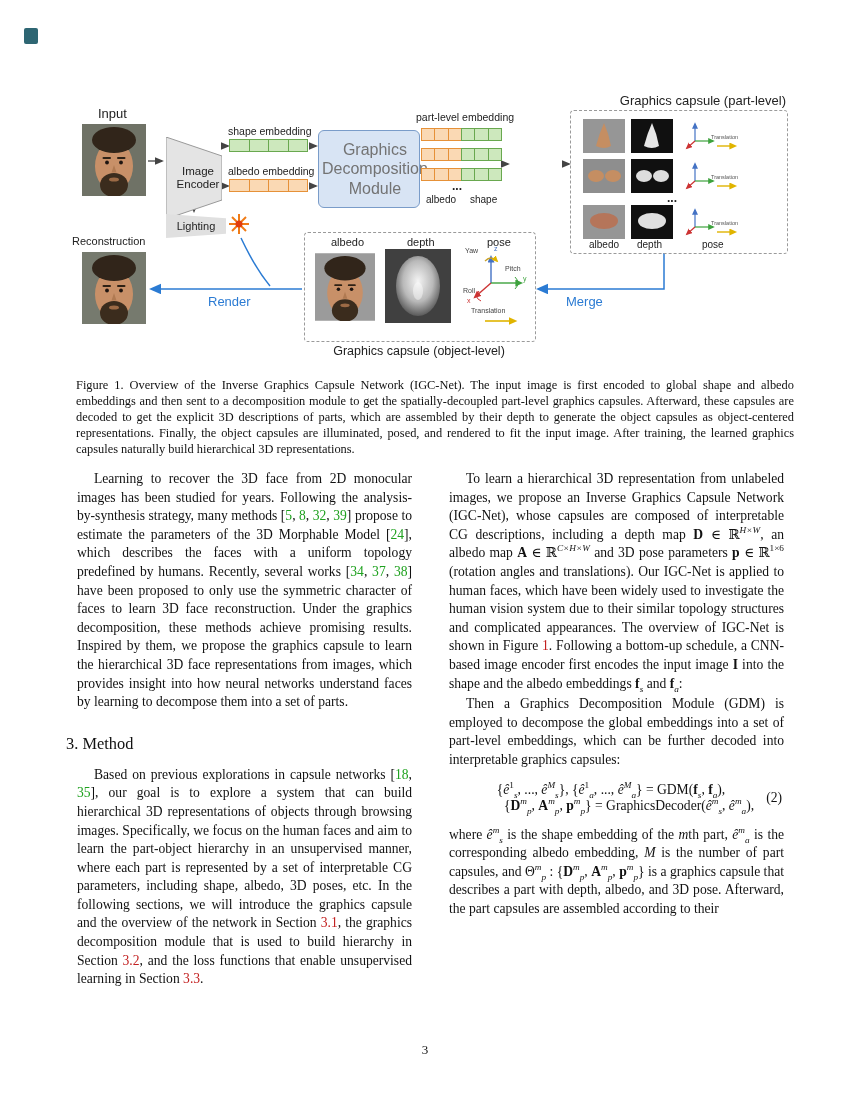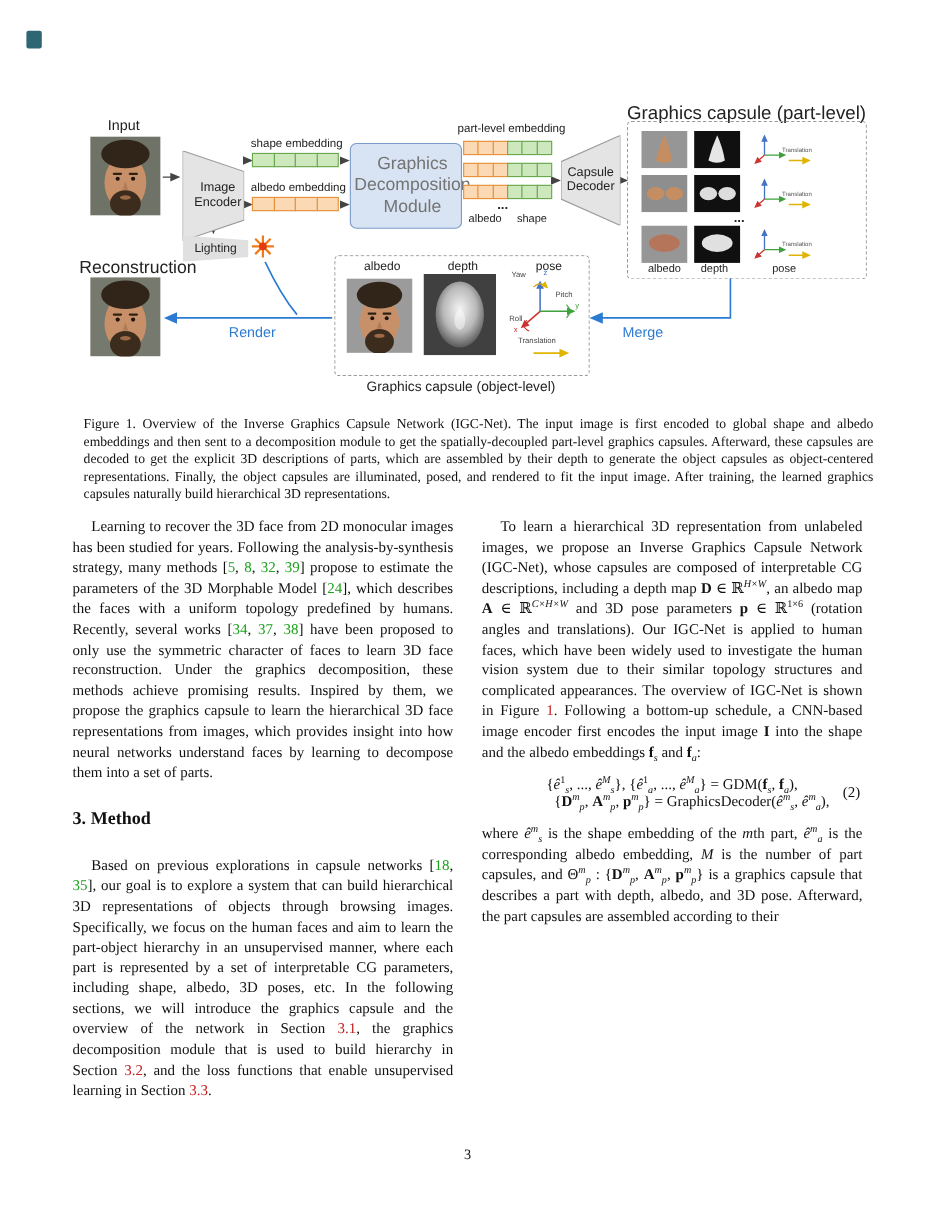--- a/index.html
+++ b/index.html
@@ -11,24 +11,24 @@
   .cite{color:#1ea11e}
   .ref{color:#c21f1f}
   .bf{font-weight:bold}
   .it{font-style:italic}
   .sub{font-size:68%;vertical-align:sub;line-height:0}
   .sup{font-size:68%;vertical-align:super;line-height:0}
   
   .caption{position:absolute;left:66px;top:368px;width:718px;font-size:12.4px;line-height:15.9px;text-align:justify;margin:10px}
   .cols{position:absolute;left:66px;top:470px;width:718px;display:flex;gap:26px}
   .col{width:346px}
-  .body-p{font-size:13.6px;line-height:18.6px;text-align:justify;text-indent:17px;margin:0 0 2px 0}
+  .body-p{font-size:13.6px;line-height:18.6px;text-align:justify;text-indent:17px;margin:0 0 2px 11px}
   .noindent{text-indent:0}
   .h-sub{font-size:14.6px;font-weight:bold;margin:2px 0 9px 0}
-  .h-sec{font-size:16.4px;font-weight:bold;margin:22px 0 24px 0}
+  .h-sec{font-size:16.4px;font-weight:normal;margin:22px 0 12px 0}
   .eq{position:relative;margin:12px 0;font-size:13.6px;text-align:center}
   .eq-num{position:absolute;right:2px;top:50%;transform:translateY(-50%)}
   .eq-line{display:block}
   .eq-line2{padding-left:36px}
   .page-num{position:absolute;left:0;right:0;top:1042px;text-align:center;font-size:13px}
   .corner{position:absolute;left:24px;top:28px;width:14px;height:16px;background:#2e6673;border-radius:2px}
   
   .fig{position:absolute;left:64px;top:92px;width:722px;height:272px;
        font-family:"Liberation Sans","DejaVu Sans",sans-serif;font-size:12px;color:#222}
   .abs{position:absolute}
@@ -171,28 +171,22 @@
       <i class="o"></i>
       <i class="o"></i>
       <i class="g"></i>
       <i class="g"></i>
       <i class="g"></i>
     </div>
   <div class="lbl" style="left:388px;top:87px;font-size:12px;font-weight:bold">...</div>
   <div class="lbl" style="left:362px;top:102px;font-size:10px">albedo</div>
   <div class="lbl" style="left:406px;top:102px;font-size:10px">shape</div>
 
-  <div class="trap" style="left:446px;top:31px;width:54px;height:82px">
-    <svg width="54" height="82">
-        <polygon points="0,24 54,0 54,82 0,58" fill="#e4e4e4" stroke="#999" stroke-width="1"></polygon>
-      </svg>
-    <div class="tl">Capsule Decoder</div>
-  </div>
-
-  <div class="lbl" style="left:506px;top:1px;width:216px;text-align:left;font-size:17px">Graphics capsule (part-level)</div>
+
+  <div class="lbl" style="left:506px;top:1px;width:216px;text-align:right;font-size:13px">Graphics capsule (part-level)</div>
   <div class="dash" style="left:506px;top:18px;width:216px;height:142px">
 
     <svg class="abs" style="left:12px;top:8px" width="42" height="34">
       <rect width="42" height="34" fill="#969696"></rect>
         <path d="M21,4 Q26,15 28,27 Q21,31 13,27 Q16,15 21,4 Z" fill="#c58e62"></path>
     </svg>
     <svg class="abs" style="left:60px;top:8px" width="42" height="34">
       <rect width="42" height="34" fill="#101010"></rect>
         <path d="M21,4 Q26,15 28,27 Q21,31 13,27 Q16,15 21,4 Z" fill="#e6e6e6"></path>
     </svg>
@@ -258,21 +252,21 @@
   <svg class="abs" style="left:164px;top:121px" width="22" height="22">
     <g stroke="#f07b16" stroke-width="2">
       <line x1="11" y1="1" x2="11" y2="21"></line>
         <line x1="1" y1="11" x2="21" y2="11"></line>
       <line x1="4" y1="4" x2="18" y2="18"></line>
         <line x1="18" y1="4" x2="4" y2="18"></line>
     </g>
     <circle cx="11" cy="11" r="3.5" fill="#e23c0e"></circle>
   </svg>
 
-  <div class="lbl" style="left:8px;top:143px;font-size:16px">Reconstruction</div>
+  <div class="lbl" style="left:8px;top:143px;font-size:11px">Reconstruction</div>
   <svg class="abs" style="left:18px;top:160px" width="64" height="72">
     <rect width="64" height="72" fill="#767a6e"></rect>
       <use href="#faceSym"></use>
   </svg>
 
   <div class="dash" style="left:240px;top:140px;width:230px;height:108px">
     <div class="lbl" style="left:26px;top:3px;font-size:11px">albedo</div>
     <div class="lbl" style="left:102px;top:3px;font-size:11px">depth</div>
     <div class="lbl" style="left:182px;top:3px;font-size:11px">pose</div>
     <svg class="abs" style="left:10px;top:20px" width="60" height="68" viewBox="0 0 64 72">
@@ -312,20 +306,21 @@
 <p class="caption">Figure 1. Overview of the Inverse Graphics Capsule Network (IGC-Net). The input image is first encoded to global shape and albedo embeddings and then sent to a decomposition module to get the spatially-decoupled part-level graphics capsules. Afterward, these capsules are decoded to get the explicit 3D descriptions of parts, which are assembled by their depth to generate the object capsules as object-centered representations. Finally, the object capsules are illuminated, posed, and rendered to fit the input image. After training, the learned graphics capsules naturally build hierarchical 3D representations.</p>
 
 <div class="cols">
   <div class="col">
     <p class="body-p"><span>Learning to recover the 3D face from 2D monocular images has been studied for years. Following the analysis-by-synthesis strategy, many methods [</span><span class="cite">5</span><span>, </span><span class="cite">8</span><span>, </span><span class="cite">32</span><span>, </span><span class="cite">39</span><span>] propose to estimate the parameters of the 3D Morphable Model [</span><span class="cite">24</span><span>], which describes the faces with a uniform topology predefined by humans. Recently, several works [</span><span class="cite">34</span><span>, </span><span class="cite">37</span><span>, </span><span class="cite">38</span><span>] have been proposed to only use the symmetric character of faces to learn 3D face reconstruction. Under the graphics decomposition, these methods achieve promising results. Inspired by them, we propose the graphics capsule to learn the hierarchical 3D face representations from images, which provides insight into how neural networks understand faces by learning to decompose them into a set of parts.</span></p>
     <h2 class="h-sec">3. Method</h2>
     <p class="body-p"><span>Based on previous explorations in capsule networks [</span><span class="cite">18</span><span>, </span><span class="cite">35</span><span>], our goal is to explore a system that can build hierarchical 3D representations of objects through browsing images. Specifically, we focus on the human faces and aim to learn the part-object hierarchy in an unsupervised manner, where each part is represented by a set of interpretable CG parameters, including shape, albedo, 3D poses, etc. In the following sections, we will introduce the graphics capsule and the overview of the network in Section </span><span class="ref">3.1</span><span>, the graphics decomposition module that is used to build hierarchy in Section </span><span class="ref">3.2</span><span>, and the loss functions that enable unsupervised learning in Section </span><span class="ref">3.3</span><span>.</span></p>
   </div>
   <div class="col">
     <p class="body-p"><span>To learn a hierarchical 3D representation from unlabeled images, we propose an Inverse Graphics Capsule Network (IGC-Net), whose capsules are composed of interpretable CG descriptions, including a depth map </span><span class="bf">D</span><span> ∈ ℝ</span><span class="sup it">H×W</span><span>, an albedo map </span><span class="bf">A</span><span> ∈ ℝ</span><span class="sup it">C×H×W</span><span> and 3D pose parameters </span><span class="bf">p</span><span> ∈ ℝ</span><span class="sup">1×6</span><span> (rotation angles and translations). Our IGC-Net is applied to human faces, which have been widely used to investigate the human vision system due to their similar topology structures and complicated appearances. The overview of IGC-Net is shown in Figure </span><span class="ref">1</span><span>. Following a bottom-up schedule, a CNN-based image encoder first encodes the input image </span><span class="bf">I</span><span> into the shape and the albedo embeddings </span><span class="bf">f</span><span class="sub it">s</span><span> and </span><span class="bf">f</span><span class="sub it">a</span><span>:</span></p>
+    <p class="body-p"><span>Then a Graphics Decomposition Module (GDM) is employed to decompose the global embeddings into a set of part-level embeddings, which can be further decoded into interpretable graphics capsules:</span></p>
     <div class="eq">
       <span class="eq-line"><span>{</span><span class="it">ê</span><span class="sup">1</span><span class="sub it">s</span><span>, ..., </span><span class="it">ê</span><span class="sup it">M</span><span class="sub it">s</span><span>}, {</span><span class="it">ê</span><span class="sup">1</span><span class="sub it">a</span><span>, ..., </span><span class="it">ê</span><span class="sup it">M</span><span class="sub it">a</span><span>} = GDM(</span><span class="bf">f</span><span class="sub it">s</span><span>, </span><span class="bf">f</span><span class="sub it">a</span><span>),</span></span>
       <span class="eq-line eq-line2"><span>{</span><span class="bf">D</span><span class="sup it">m</span><span class="sub it">p</span><span>, </span><span class="bf">A</span><span class="sup it">m</span><span class="sub it">p</span><span>, </span><span class="bf">p</span><span class="sup it">m</span><span class="sub it">p</span><span>} = GraphicsDecoder(</span><span class="it">ê</span><span class="sup it">m</span><span class="sub it">s</span><span>, </span><span class="it">ê</span><span class="sup it">m</span><span class="sub it">a</span><span>),</span></span>
       <span class="eq-num">(2)</span>
     </div>
     <p class="body-p noindent"><span>where </span><span class="it">ê</span><span class="sup it">m</span><span class="sub it">s</span><span> is the shape embedding of the </span><span class="it">m</span><span>th part, </span><span class="it">ê</span><span class="sup it">m</span><span class="sub it">a</span><span> is the corresponding albedo embedding, </span><span class="it">M</span><span> is the number of part capsules, and Θ</span><span class="sup it">m</span><span class="sub it">p</span><span> : {</span><span class="bf">D</span><span class="sup it">m</span><span class="sub it">p</span><span>, </span><span class="bf">A</span><span class="sup it">m</span><span class="sub it">p</span><span>, </span><span class="bf">p</span><span class="sup it">m</span><span class="sub it">p</span><span>} is a graphics capsule that describes a part with depth, albedo, and 3D pose. Afterward, the part capsules are assembled according to their</span></p>
   </div>
 </div>
 
 <div class="page-num">3</div>

